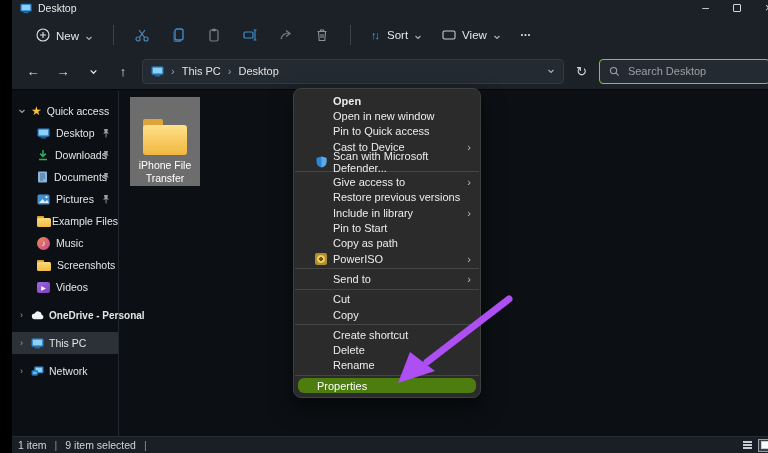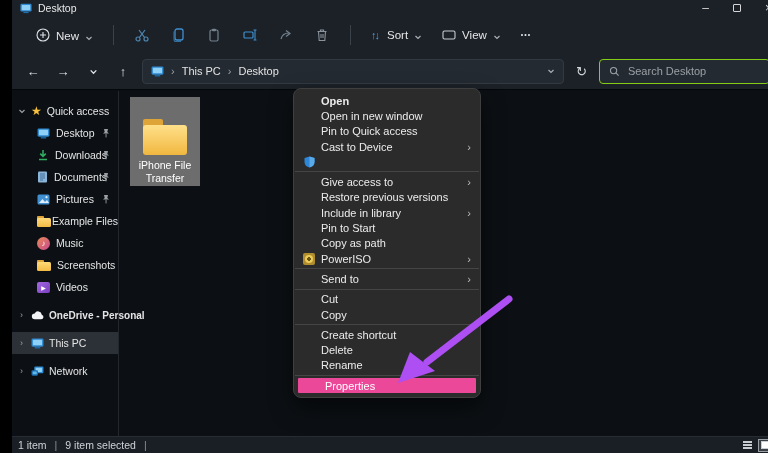--- a/index.html
+++ b/index.html
@@ -52,26 +52,26 @@
 
   .main { flex:1; position:relative; }
   .file-tile { position:absolute; left:11px; top:6px; width:70px; height:89px; background:#6d6d6d; display:flex; flex-direction:column; align-items:center; padding-top:22px; }
   .folder-lg { width:46px; height:36px; position:relative; margin-bottom:4px; }
   .folder-lg .fb { position:absolute; left:1px; top:0; width:20px; height:12px; background:#dfa437; border-radius:2px 2px 0 0; }
   .folder-lg .ff { position:absolute; left:1px; top:6px; width:44px; height:30px; background:linear-gradient(#ffe08a,#f0b73f); border-radius:3px; }
   .file-label { font-size:10.5px; color:#fff; text-align:center; line-height:1.25; width:64px; }
 
   
   .contextmenu { position:absolute; left:281px; top:88px; width:188px; background:#2b2b2b; border:1px solid #3f3f3f; border-radius:8px; padding:4px 0; box-shadow:0 10px 22px rgba(0,0,0,.55); z-index:5; }
-  .mi { height:15.3px; display:flex; align-items:center; font-size:11px; color:#ececec; position:relative; padding-left:8px; }
+  .mi { height:15.3px; display:flex; align-items:center; font-size:11px; color:#ececec; position:relative; padding-left:20px; }
   .mi-icon { width:14px; height:12px; margin-right:5px; display:flex; align-items:center; justify-content:center; flex:none; }
   .mi-bold { font-weight:bold; }
   .mi-chev { position:absolute; right:9px; color:#b9bec3; font-size:11px; }
   .msep { height:1px; background:#454545; margin:2px 1px; }
-  .mi-hl { background:#ec4899; border-radius:1px; margin:0 4px; padding-left:8px; color:#fff; }
+  .mi-hl { background:#4d7c0f; border-radius:6px; margin:0 4px; padding-left:0; color:#fff; }
   .pwr-ic { width:12px; height:12px; border-radius:2px; background:#b08d2f; display:flex; align-items:center; justify-content:center; }
   .pwr-ic span { width:8px; height:8px; border-radius:50%; background:radial-gradient(circle at 50% 50%, #6b5513 0 30%, #eccb58 31% 100%); }
 
   
   .arrow-overlay { position:absolute; left:0; top:0; width:768px; height:453px; pointer-events:none; z-index:9; }
 
   
   .statusbar { position:absolute; left:0; right:0; bottom:0; height:17px; background:#191f25; border-top:1px solid #262c32; display:flex; align-items:center; padding:0 6px; font-size:10.5px; color:#cfd3d7; gap:8px; }
   .sb-div { color:#8a9096; }
   .view-toggles { margin-left:auto; display:flex; gap:3px; align-items:center; }
@@ -388,20 +388,21 @@
         <span>Cast to Device</span>
         <span class="mi-chev">›</span>
       </div>
     <div class="mi">
       <span class="mi-icon">
         <svg width="11" height="12" viewBox="0 0 11 12">
             <path d="M5.5 0.5 10.5 2v4c0 3-2.2 5-5 5.5C2.7 11 0.5 9 0.5 6V2z" fill="#2e86d6"></path>
             <path d="M5.5 0.5 10.5 2v4c0 3-2.2 5-5 5.5z" fill="#5aa9e8"></path>
           </svg>
       </span>
+      <span>Scan with Microsoft Defender...</span>
     </div>
     <div class="msep"></div>
     <div class="mi">
         <span class="mi-icon"></span>
         <span>Give access to</span>
         <span class="mi-chev">›</span>
       </div>
     <div class="mi">
         <span class="mi-icon"></span>
         <span>Restore previous versions</span>

